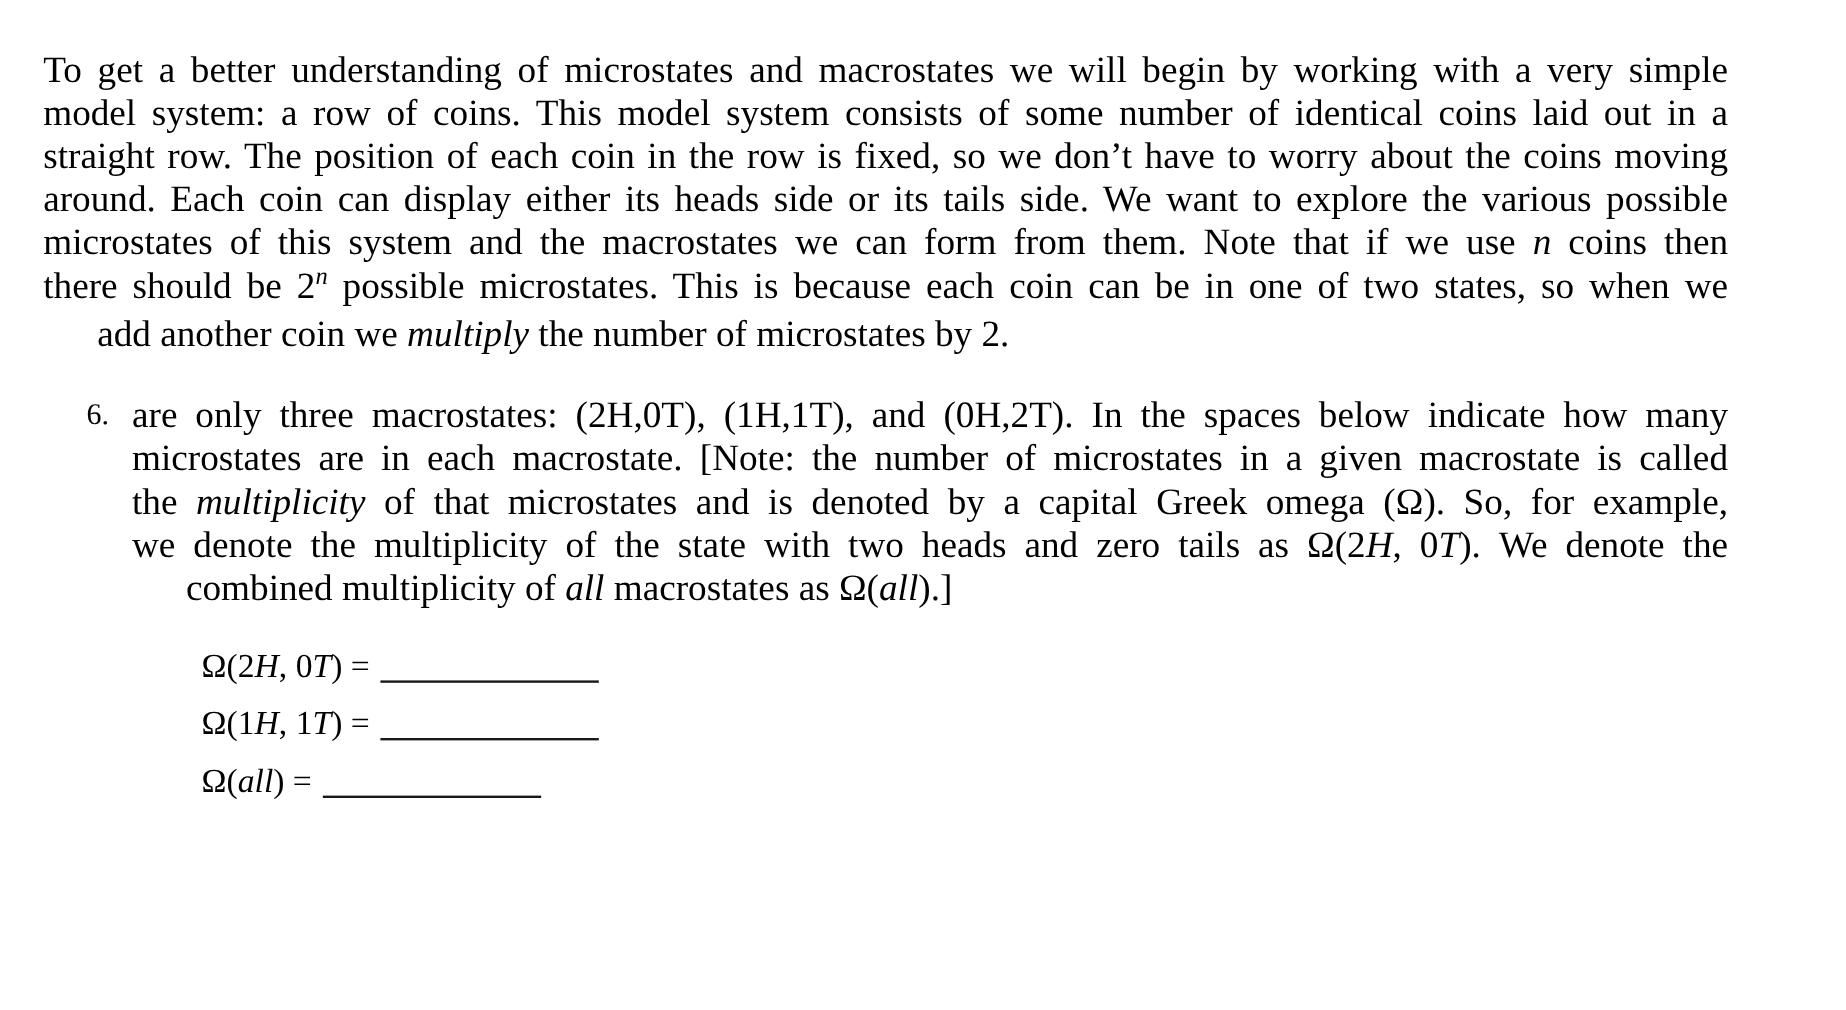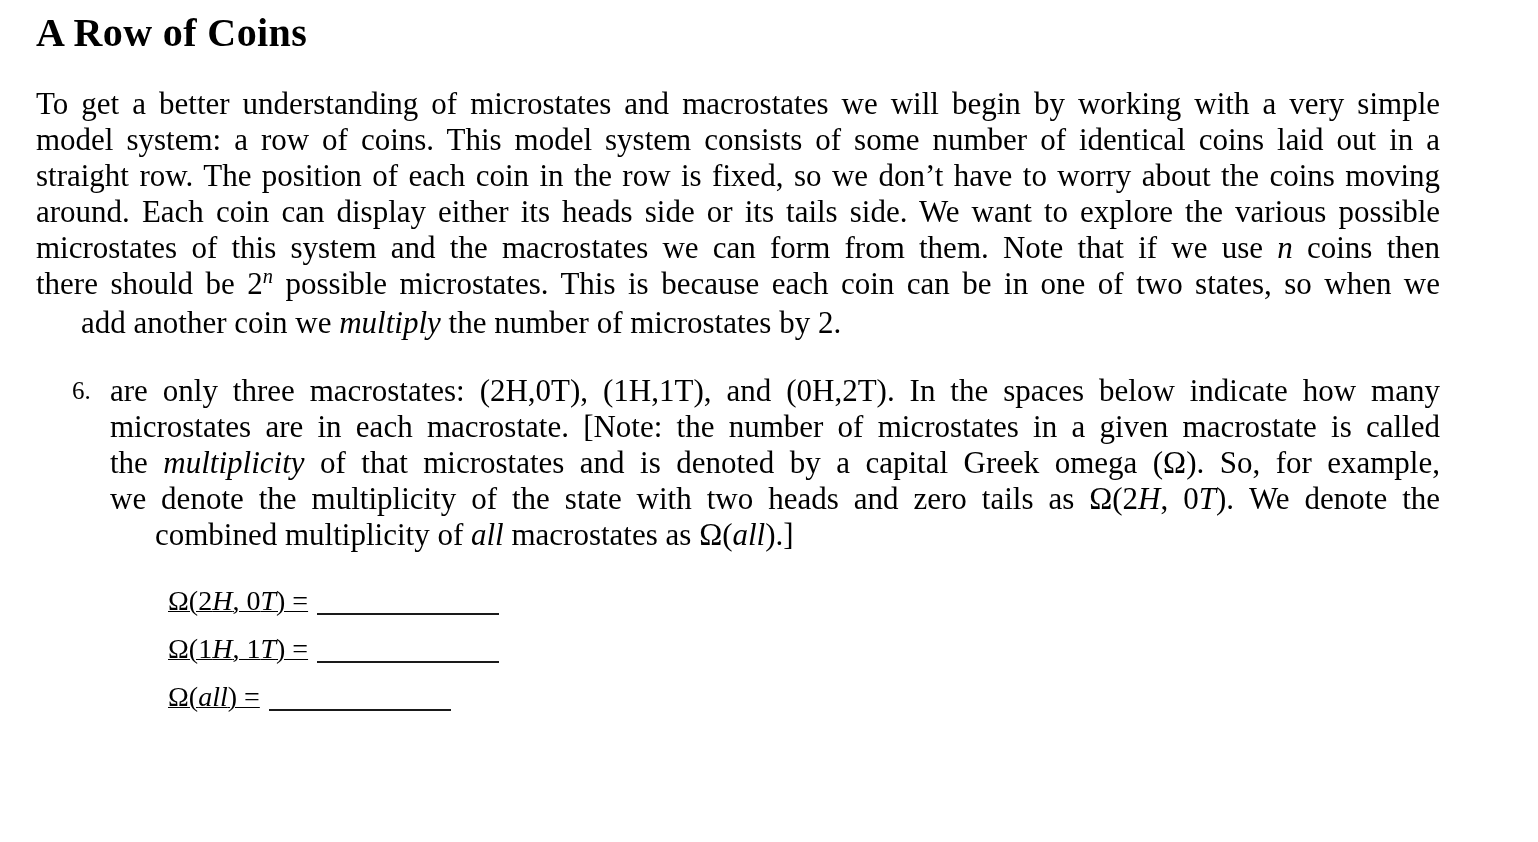--- a/index.html
+++ b/index.html
@@ -15,33 +15,32 @@
   }
   .para { font-size: 31px; line-height: 36px; }
   .tline { text-align: justify; text-align-last: justify; }
   .tline.tlast { text-align-last: left; margin-left: 45px; }
   .intro { margin-top: 30px; }
   .item { position: relative; margin-top: 32px; margin-left: 74px; }
   .marker { position: absolute; left: -38px; top: 0; font-size: 25px; line-height: 36px; }
   .i { font-style: italic; }
   .sup { font-size: 66%; position: relative; top: -0.55em; }
   .equations { margin-top: 24px; margin-left: 132px; }
-  .eqrow { height: 48px; line-height: 48px; white-space: nowrap; text-decoration: underline; }
+  .eqrow { height: 48px; line-height: 48px; white-space: nowrap; }
   .eqlabel { font-size: 28px; }
   .blank {
     display: inline-block; height: 1px; margin-left: 9px;
     border-bottom: 2px solid #1a1a1a; transform: translateY(5px);
   }
 </style>
 </head>
 <body>
 
 <div class="page">
 
-  <h1 class="title">A Row of Coins</h1>
 
   <div class="para intro">
       <div class="tline"><span>To get a better understanding of microstates and macrostates we will begin by working with a very simple</span></div>
       <div class="tline"><span>model system: a row of coins. This model system consists of some number of identical coins laid out in a</span></div>
       <div class="tline"><span>straight row. The position of each coin in the row is fixed, so we don’t have to worry about the coins moving</span></div>
       <div class="tline"><span>around. Each coin can display either its heads side or its tails side. We want to explore the various possible</span></div>
       <div class="tline"><span>microstates of this system and the macrostates we can form from them. Note that if we use </span><span class="i">n</span><span> coins then</span></div>
       <div class="tline"><span>there should be 2</span><span class="sup i">n</span><span> possible microstates. This is because each coin can be in one of two states, so when we</span></div>
       <div class="tline tlast"><span>add another coin we </span><span class="i">multiply</span><span> the number of microstates by 2.</span></div>
     </div>

